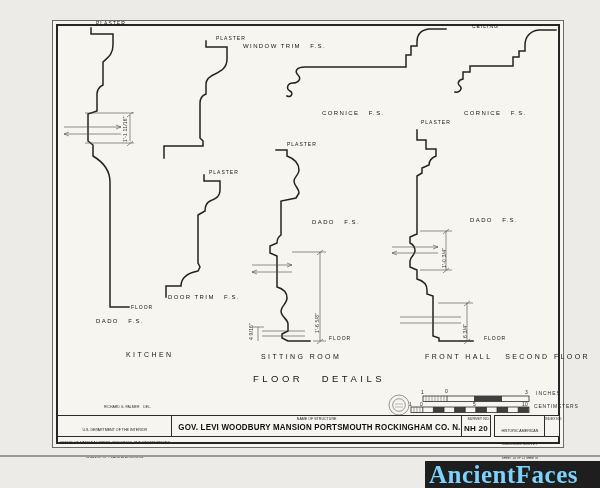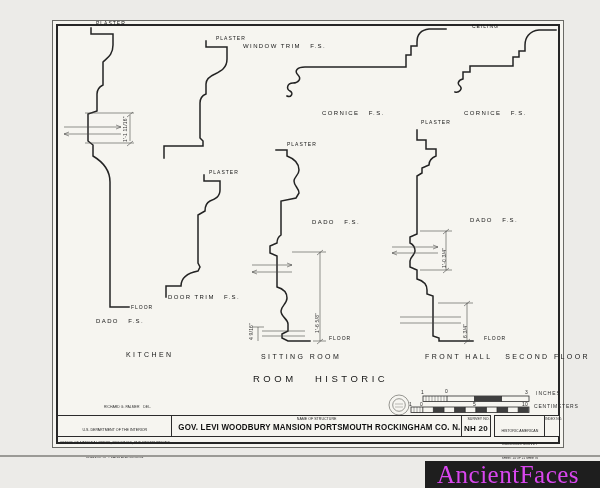--- a/index.html
+++ b/index.html
@@ -46,22 +46,22 @@
   .survey-val{
     position:absolute;left:0;top:8px;width:100%;text-align:center;
     font-size:8px;font-weight:bold;color:#101010;letter-spacing:0.3px;
   }
   .scan-edge{position:absolute;left:0;top:455px;width:600px;height:1.5px;background:#9b9a96;}
   .wm-bar{
     position:absolute;left:425px;top:461px;width:175px;height:27px;
     background:#1e1e1e;display:flex;align-items:center;
   }
   .wm-text{
-    color:#d946ef;font-family:"Liberation Serif",serif;font-weight:normal;
-    font-size:25px;letter-spacing:0.5px;padding-left:12px;line-height:1;
+    color:#7dd3fc;font-family:"Liberation Serif",serif;font-weight:bold;
+    font-size:25px;letter-spacing:0.5px;padding-left:4px;line-height:1;
   }
 </style>
 </head>
 <body>
 
 <div class="sheet-outer"></div>
 <div class="sheet-inner"></div>
 
 <svg class="linework" width="600" height="488" viewBox="0 0 600 488">
 
@@ -142,21 +142,21 @@
 <div class="lbl" style="left:96px;top:318px;">DADO   F.S.</div>
 <div class="lbl" style="left:312px;top:219px;">DADO   F.S.</div>
 <div class="lbl" style="left:470px;top:217px;">DADO   F.S.</div>
 <div class="lbl" style="left:168px;top:294px;">DOOR TRIM   F.S.</div>
 <div class="lbl lbl-sm" style="left:131px;top:304px;">FLOOR</div>
 <div class="lbl lbl-sm" style="left:329px;top:335px;">FLOOR</div>
 <div class="lbl lbl-sm" style="left:484px;top:335px;">FLOOR</div>
 <div class="lbl lbl-lg" style="left:126px;top:351px;">KITCHEN</div>
 <div class="lbl lbl-lg" style="left:261px;top:353px;">SITTING ROOM</div>
 <div class="lbl lbl-lg" style="left:425px;top:353px;">FRONT HALL   SECOND FLOOR</div>
-<div class="lbl lbl-title" style="left:253px;top:373px;">ROOM   HISTORIC</div>
+<div class="lbl lbl-title" style="left:253px;top:373px;">FLOOR   DETAILS</div>
 
 <div class="dim" style="left:122px;top:142px;">1'-1 11/16"</div>
 <div class="dim" style="left:314px;top:333px;">1'-6 5/8"</div>
 <div class="dim" style="left:248px;top:340px;">4 9/16"</div>
 <div class="dim" style="left:441px;top:268px;">1'-0 3/4"</div>
 <div class="dim" style="left:462px;top:338px;">6 3/4"</div>
 
 <div class="tick" style="left:421px;top:389px;">1</div>
 <div class="tick" style="left:445px;top:388px;">0</div>
 <div class="tick" style="left:525px;top:389px;">3</div>

